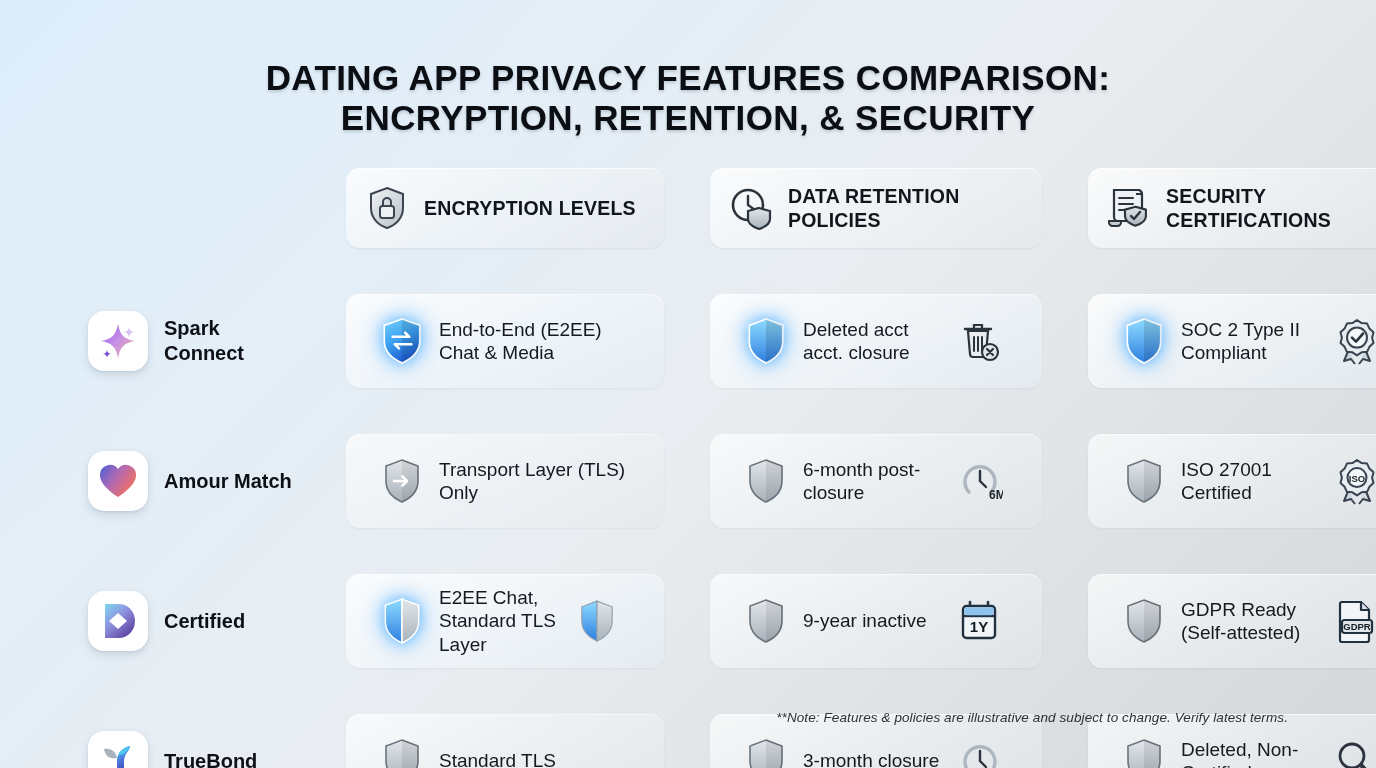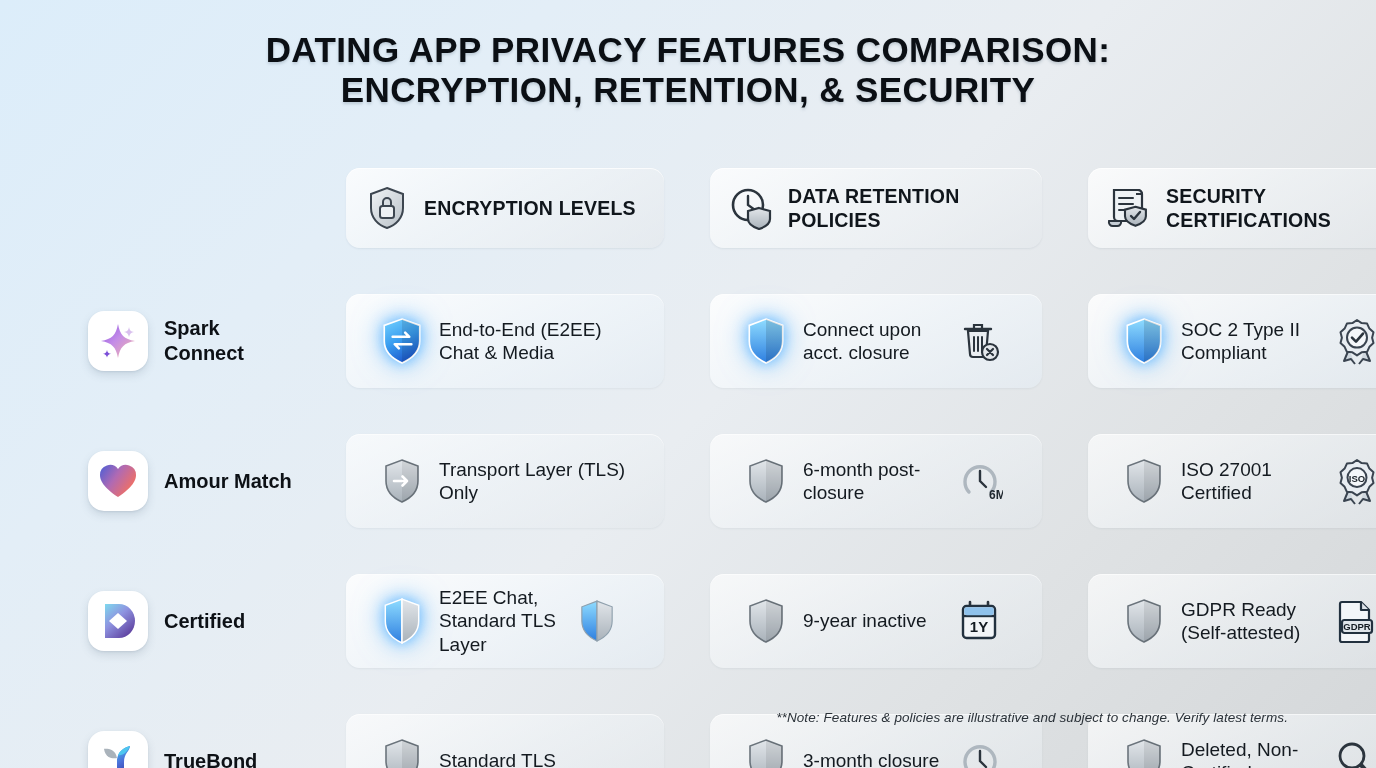--- a/index.html
+++ b/index.html
@@ -9,21 +9,21 @@
     background:
       linear-gradient(135deg, #dcedfa 0%, #e3eef7 26%, #e9edf1 52%, #dfe2e4 76%, #d4d7d9 100%);
     color: #14191f;
     overflow: hidden;
     position: relative;
   }
 
   
   .title {
     text-align: center;
-    padding-top: 30px;
+    padding-top: 58px;
     font-weight: bold;
     font-size: 35px;
     line-height: 40px;
     letter-spacing: 0.4px;
     color: #0b0f14;
     text-shadow: 0 2px 3px rgba(90,110,130,0.28);
   }
   .title .l2 { display: block; }
 
   
@@ -238,21 +238,21 @@
     <span class="ctext">End-to-End (E2EE) Chat &amp; Media</span>
   </div>
 
   <div class="cell hi">
     <span class="lead glow">
       <svg width="40" height="48" viewBox="0 0 38 46">
         <path d="M19 2 L35 8 V23 C35 33 28 40 19 44 C10 40 3 33 3 23 V8 Z" fill="url(#gBlueL)" stroke="#ffffff" stroke-width="1.6"></path>
         <path d="M19 2 L35 8 V23 C35 33 28 40 19 44 Z" fill="rgba(0,0,0,0.12)"></path>
       </svg>
     </span>
-    <span class="ctext">Connect upon acct. closure</span>
+    <span class="ctext">Deleted acct acct. closure</span>
     <span class="trail">
       <svg width="46" height="46" viewBox="0 0 46 46">
         <path d="M8 11 h26" stroke="#2b343d" stroke-width="2.4" stroke-linecap="round"></path>
         <path d="M17 11 V7 h8 v4" fill="none" stroke="#2b343d" stroke-width="2.2"></path>
         <path d="M11 13 h20 l-2 23 a3 3 0 0 1-3 3 H16 a3 3 0 0 1-3-3 Z" fill="#e9edf1" stroke="#2b343d" stroke-width="2.2"></path>
         <g stroke="#2b343d" stroke-width="2" stroke-linecap="round">
           <path d="M17 19 v14"></path>
             <path d="M21 19 v14"></path>
             <path d="M25 19 v14"></path>
         </g>

